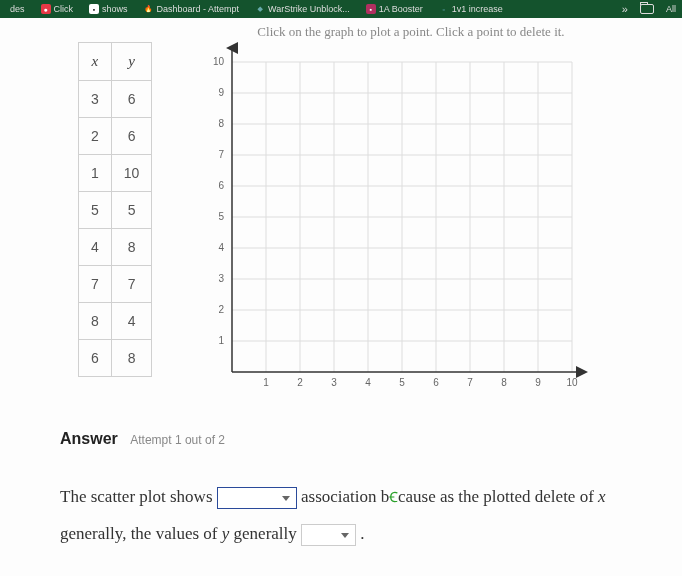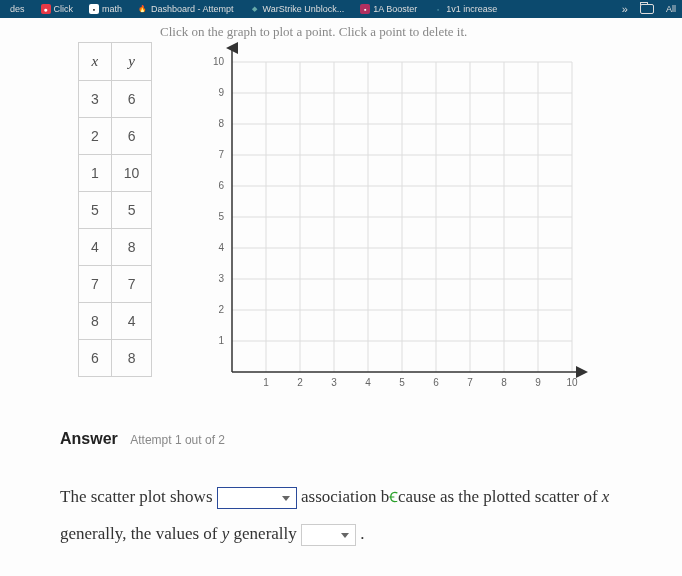--- a/index.html
+++ b/index.html
@@ -1,25 +1,25 @@
 <!DOCTYPE html>
 <html><head>
   <meta charset="utf-8">
   <style>
     * { margin: 0; padding: 0; box-sizing: border-box; }
     body { width: 682px; height: 576px; background: #fdfdfd; font-family: Arial, sans-serif; overflow: hidden; position: relative; }
-    .tab-bar { background: #0c4a6e; height: 18px; display: flex; align-items: center; color: #ddd; font-size: 9px; padding: 0 4px; gap: 4px; position: relative; }
+    .tab-bar { background: #14532d; height: 18px; display: flex; align-items: center; color: #ddd; font-size: 9px; padding: 0 4px; gap: 4px; position: relative; }
     .tab { display: flex; align-items: center; gap: 3px; padding: 0 6px; white-space: nowrap; }
     .tab-icon { width: 10px; height: 10px; display: inline-flex; align-items: center; justify-content: center; border-radius: 2px; font-size: 7px; }
     .tab-right { position: absolute; right: 6px; display: flex; align-items: center; gap: 12px; }
     .chevron { color: #ddd; font-size: 11px; }
     .folder-icon { width: 14px; height: 10px; border: 1px solid #ddd; border-radius: 2px; position: relative; }
     .folder-icon::before { content: ""; position: absolute; top: -3px; left: -1px; width: 6px; height: 2px; border: 1px solid #ddd; border-bottom: none; border-radius: 1px 1px 0 0; }
     .content { padding: 6px 20px 0 60px; }
-    .instruction { text-align: left; color: #888; font-size: 13px; font-family: "Times New Roman", serif; margin-bottom: 2px; margin-left: 100px; }
+    .instruction { text-align: center; color: #888; font-size: 13px; font-family: "Times New Roman", serif; margin-bottom: 2px; margin-left: 100px; }
     .main-area { display: flex; gap: 40px; align-items: flex-start; }
     .data-table { border-collapse: collapse; margin-left: 18px; }
     .data-table td, .data-table th { border: 1px solid #d0d0d0; padding: 10px 12px; text-align: center; font-size: 14px; color: #555; font-weight: normal; min-width: 28px; }
     .data-table th { font-style: italic; font-family: "Times New Roman", serif; font-size: 15px; color: #444; }
     .chart-wrap { position: relative; width: 380px; height: 340px; margin-left: 10px; }
     .chart-svg { display: block; }
     .answer-section { margin-top: 48px; padding-right: 10px; }
     .answer-heading { font-size: 16px; font-weight: bold; color: #222; display: inline; }
     .attempt { font-size: 12px; color: #888; margin-left: 8px; }
     .sentence { margin-top: 30px; font-size: 17px; color: #333; font-family: "Times New Roman", serif; line-height: 2.2; }
@@ -35,21 +35,21 @@
 <div class="tab-bar">
   <div class="tab">
       <span>des</span>
     </div>
   <div class="tab">
       <span class="tab-icon" style="background:#e63946;color:#fff;">●</span>
       <span>Click</span>
     </div>
   <div class="tab">
       <span class="tab-icon" style="background:#fff;color:#333;">▪</span>
-      <span>math</span>
+      <span>shows</span>
     </div>
   <div class="tab">
       <span class="tab-icon" style="color:#f4a300;">🔥</span>
       <span>Dashboard - Attempt</span>
     </div>
   <div class="tab">
       <span class="tab-icon" style="color:#6aa;">◆</span>
       <span>WarStrike Unblock...</span>
     </div>
   <div class="tab">
@@ -176,21 +176,21 @@
 
   </div>
 
   <div class="answer-section">
     <span class="answer-heading">Answer</span>
     <span class="attempt">Attempt 1 out of 2</span>
 
     <div class="sentence">
       <span>The scatter plot shows </span>
       <span class="dropdown"></span>
-      <span> association b</span><span class="cursor-mark">Ꞓ</span><span>cause as the plotted scatter of </span>
+      <span> association b</span><span class="cursor-mark">Ꞓ</span><span>cause as the plotted delete of </span>
       <span class="mathvar">x</span>
       <br>
       <span>generally, the values of </span>
       <span class="mathvar">y</span>
       <span> generally </span>
       <span class="dropdown small"></span>
       <span>.</span>
     </div>
 
     

